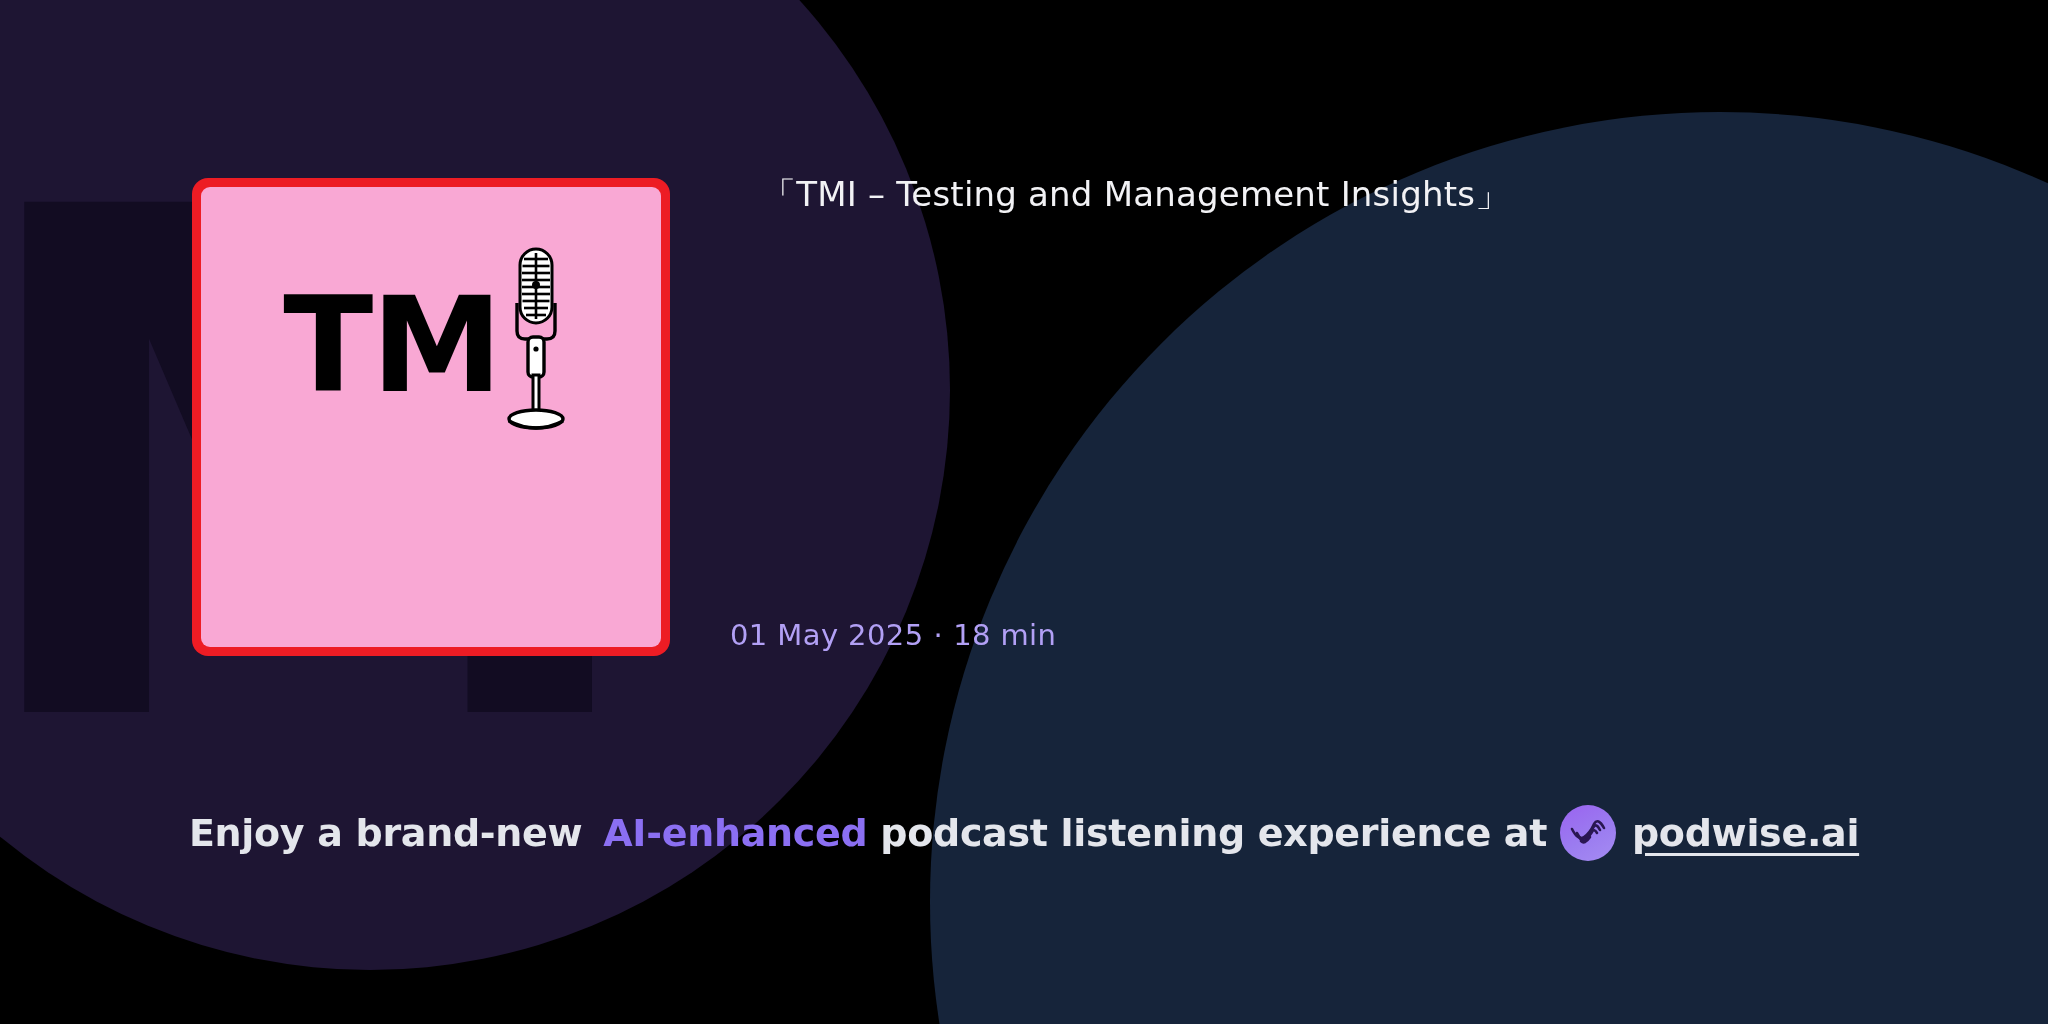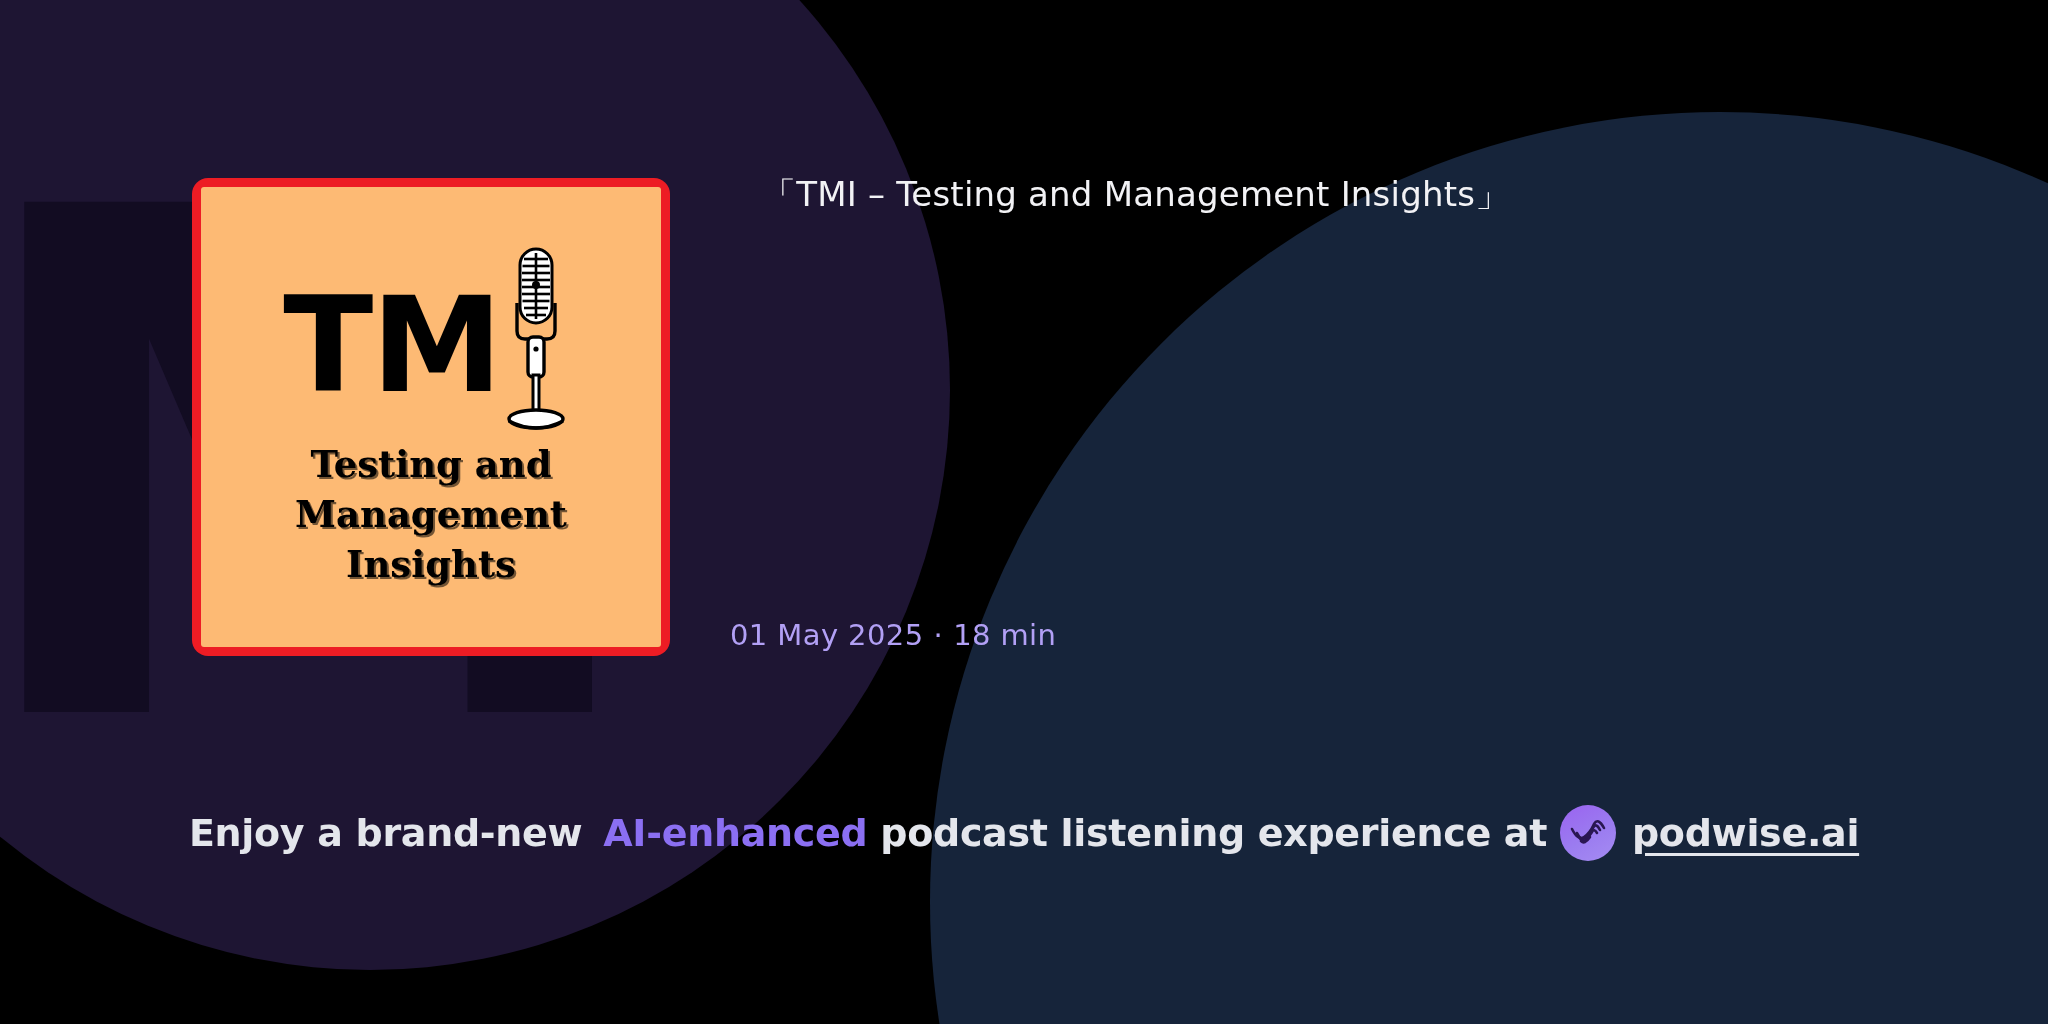--- a/index.html
+++ b/index.html
@@ -70,22 +70,22 @@
     height: 478px;
     box-sizing: border-box;
     background: #ed1c24;
     border-radius: 16px;
     padding: 9px;
   }
   .cover-inner {
     position: relative;
     width: 100%;
     height: 100%;
-    background: #fdba74;
-    border-radius: 3px;
+    background: #f9a8d4;
+    border-radius: 9px;
     overflow: hidden;
   }
   .cover-tm {
     position: absolute;
     left: 0;
     right: 0;
     top: 92px;
     text-align: center;
     font-family: "DejaVu Sans", sans-serif;
     font-weight: 700;
@@ -234,24 +234,20 @@
 
           <path d="M14 58 L14 86 Q14 94 22 94 L44 94 Q52 94 52 86 L52 58" fill="none" stroke="#000000" stroke-width="3.4"></path>
 
           <rect x="25" y="92" width="16" height="40" rx="5" fill="#ffffff" stroke="#000000" stroke-width="3.4"></rect>
           <circle cx="33" cy="104" r="2.6" fill="#000000"></circle>
 
           <rect x="30" y="130" width="6" height="38" fill="#ffffff" stroke="#000000" stroke-width="3"></rect>
           <ellipse cx="33" cy="174" rx="27" ry="9" fill="#ffffff" stroke="#000000" stroke-width="3.4"></ellipse>
           <path d="M6 176 Q33 190 60 176" fill="none" stroke="#000000" stroke-width="3.4"></path>
         </svg>
-        <div class="cover-sub">
-          <div>Testing and</div>
-          <div>Management Insights</div>
-        </div>
       </div>
     </div>
 
     <div class="show-name">「TMI – Testing and Management Insights」</div>
 
 
     <div class="meta">
       <span>01 May 2025</span><span class="sep">·</span><span>18 min</span>
     </div>
 

